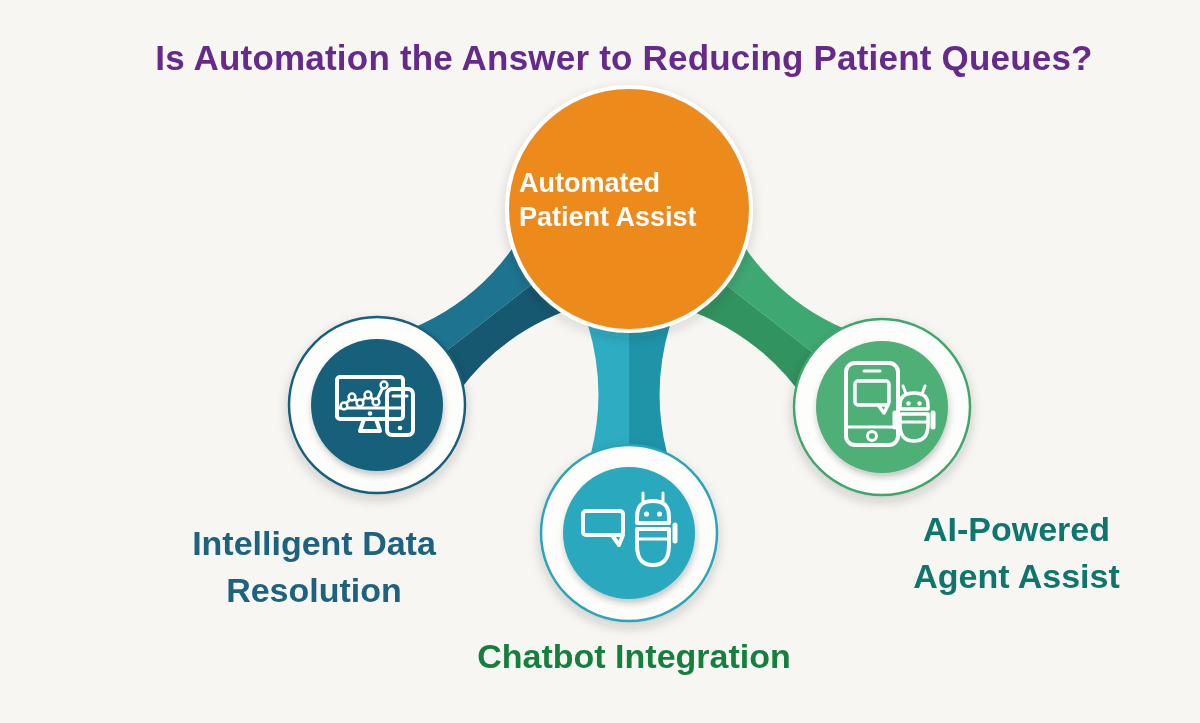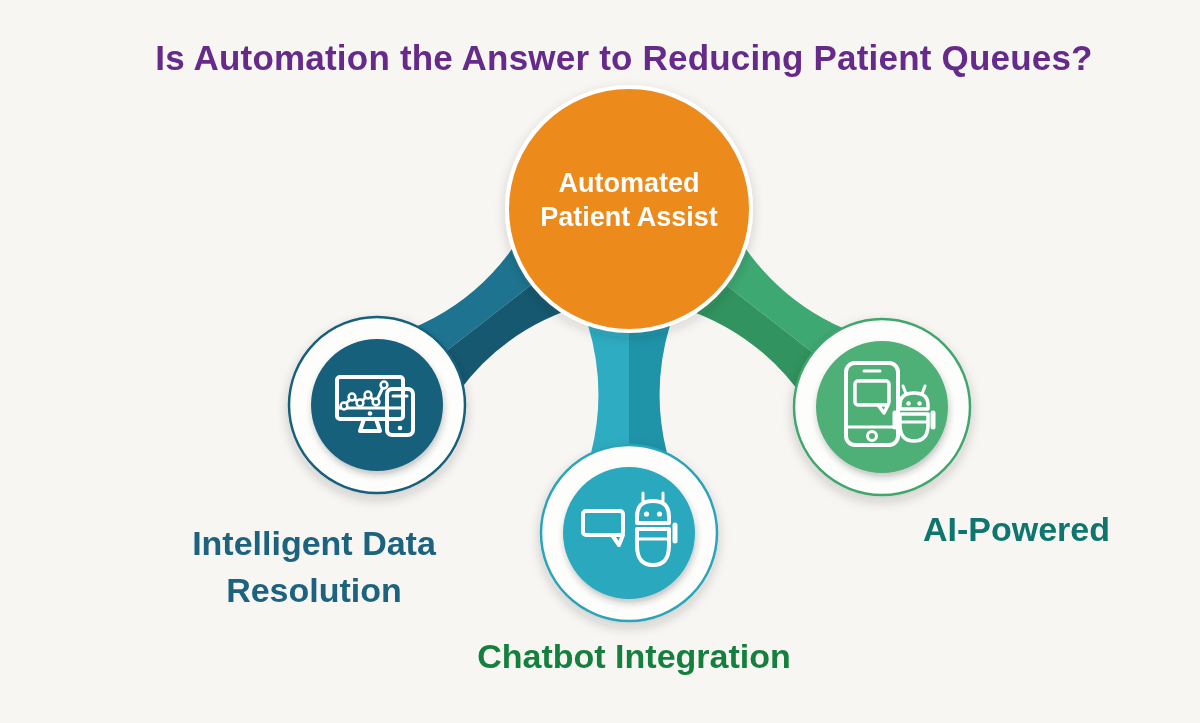--- a/index.html
+++ b/index.html
@@ -8,21 +8,21 @@
   .stage { position:absolute; inset:0; width:1200px; height:723px;margin-left:24px; }
   svg.diagram { position:absolute; left:0; top:0; }
 
   .page-title {
     position:absolute; top:38px; left:0; width:1200px;
     text-align:center; font-size:35px; font-weight:700; letter-spacing:0.2px;
   }
 
   .center-label {
     position:absolute; left:495px; top:166px; width:220px;
-    text-align:center; font-size:27px; font-weight:700; line-height:34px;
+    font-size:27px; font-weight:700; line-height:34px;
   }
   .center-label span { display:block; }
 
   .node-label { position:absolute; text-align:center; font-weight:700; font-size:34px; line-height:47px; }
   .node-label span { display:block; }
   .label-left   { left:110px; top:520px; width:360px; }
   .label-bottom { left:410px; top:633px; width:400px; }
   .label-right  { left:820px; top:506px; width:345px; }
 
   
@@ -143,15 +143,16 @@
     <span>Intelligent Data</span>
     <span>Resolution</span>
   </div>
 
   <div class="node-label label-bottom" style="color: #15803d;">
     <span>Chatbot Integration</span>
   </div>
 
   <div class="node-label label-right" style="color: #0f766e;">
     <span>AI-Powered</span>
+    <span>Agent Assist</span>
   </div>
 
 </div>
 
 </body></html>

